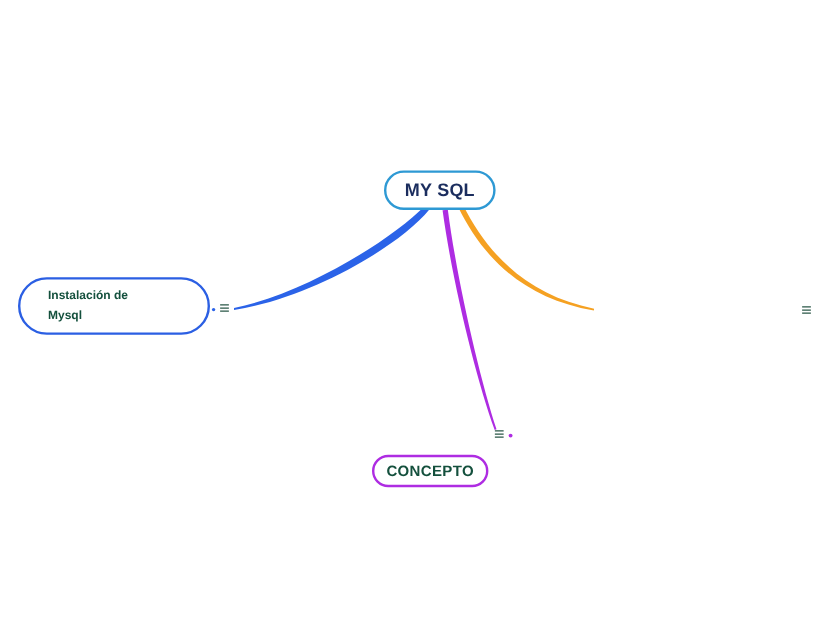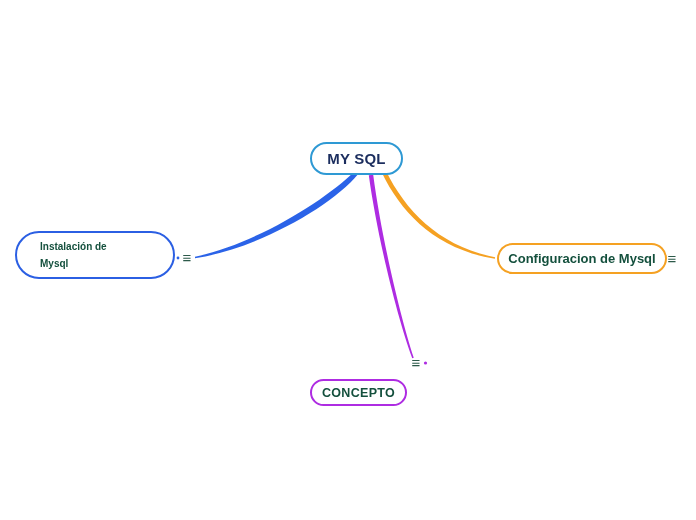--- a/index.html
+++ b/index.html
@@ -28,21 +28,21 @@
     background: #ffffff;
     border: 2px solid #000;
     box-sizing: border-box;
     display: flex;
     align-items: center;
     justify-content: center;
     font-weight: 700;
     white-space: nowrap;
   }
   .node-root {
-    left: 310px; top: 142px;
+    left: 320px; top: 142px;
     width: 93px; height: 33px;
     border-radius: 17px;
     border-color: #2e99d4;
     color: #1b2d5e;
     font-size: 15px;
     letter-spacing: 0.2px;
   }
   .node-instalacion {
     left: 15px; top: 231px;
     width: 160px; height: 48px;
@@ -109,23 +109,20 @@
     <span>MY SQL</span>
   </div>
 
   <div class="node node-instalacion">
     <span>
       <span>Instalación de</span><br>
       <span>Mysql</span>
     </span>
   </div>
 
-  <div class="node node-configuracion">
-    <span>Configuracion de Mysql</span>
-  </div>
 
   <div class="node node-concepto">
     <span>CONCEPTO</span>
   </div>
 
   <div class="drag-handle handle-instalacion">
     <span>≡</span>
   </div>
   <div class="drag-handle handle-configuracion">
     <span>≡</span>

